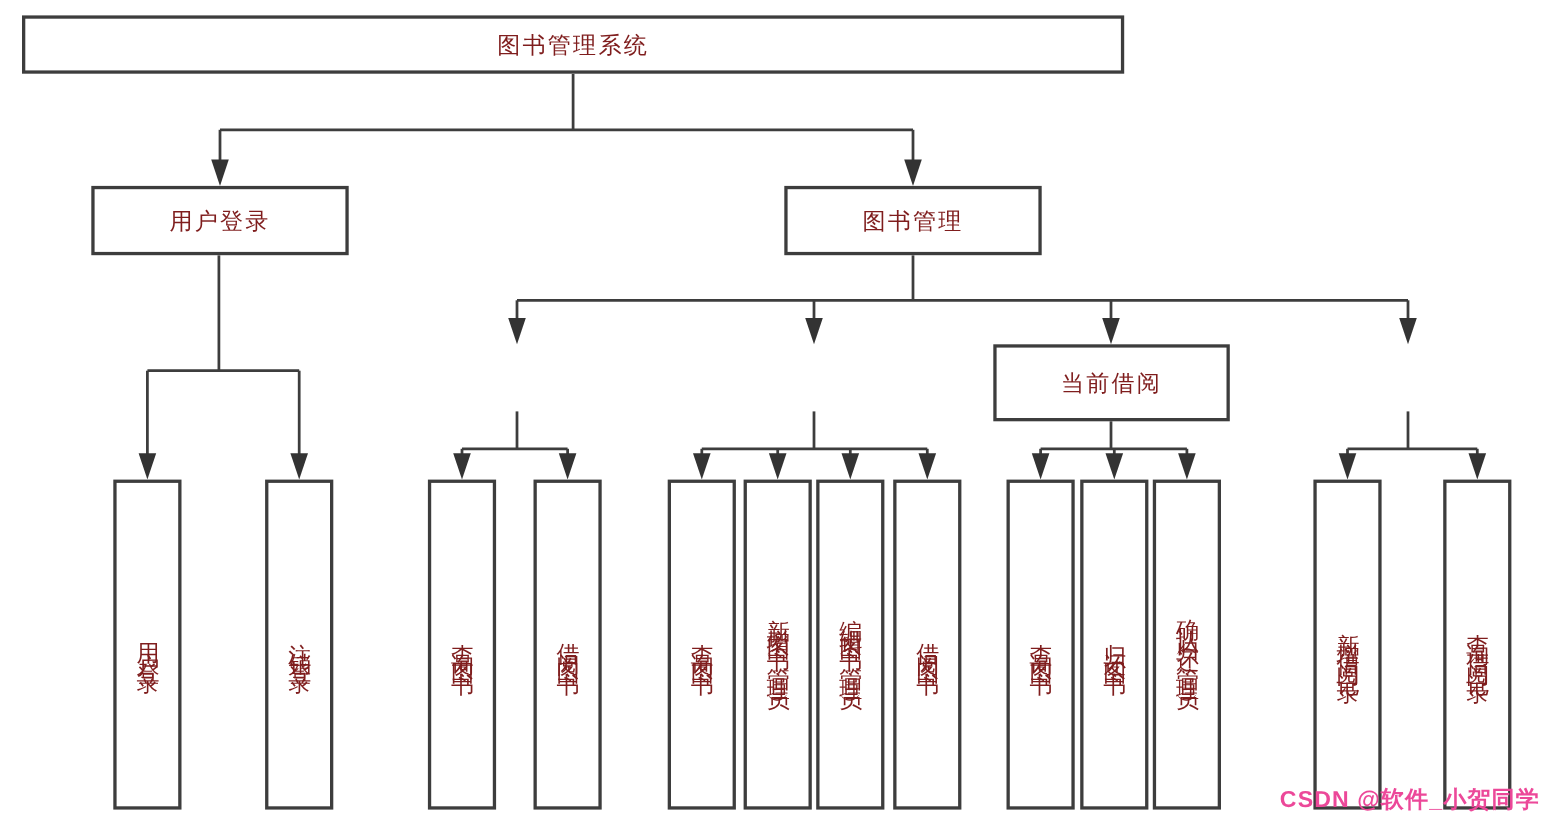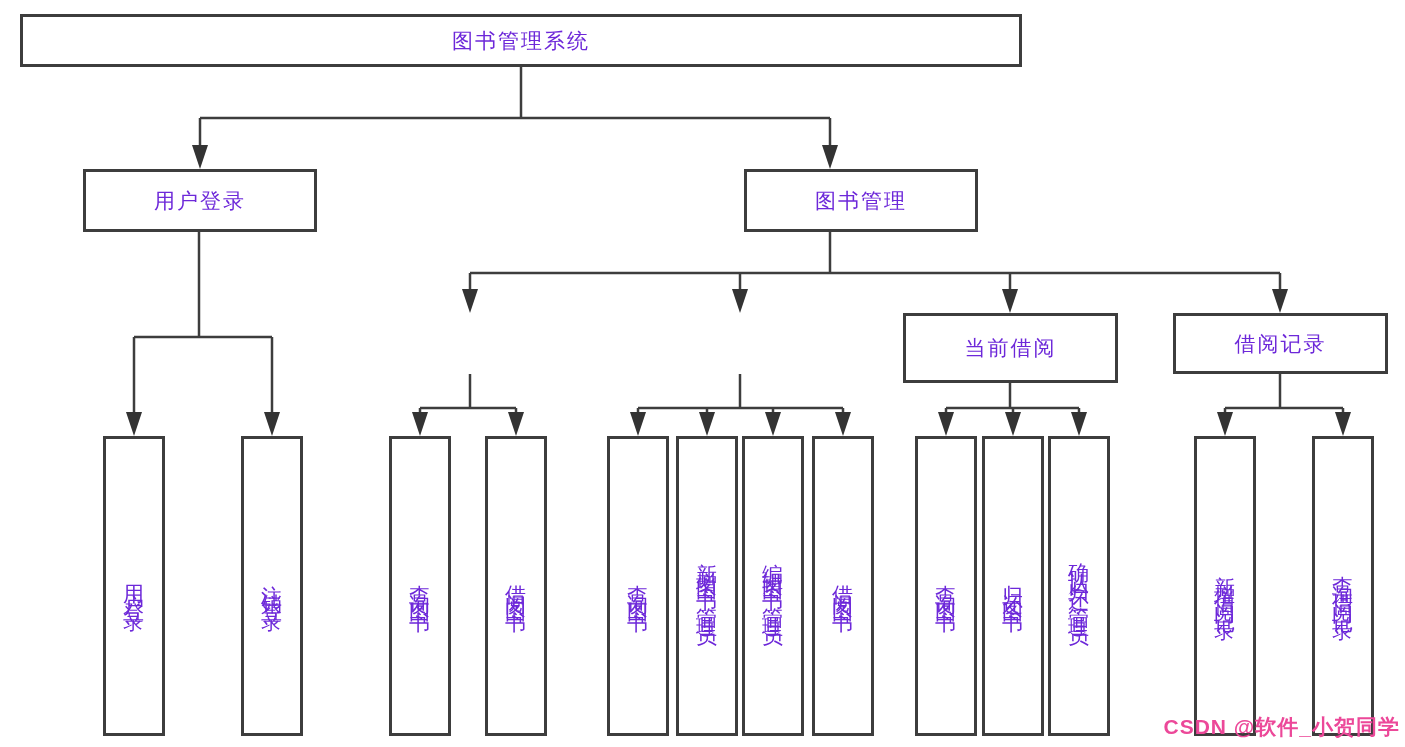--- a/index.html
+++ b/index.html
@@ -21,21 +21,21 @@
     width: 1405px; height: 747px;
   }
   .node {
     position: absolute;
     box-sizing: border-box;
     border: 3px solid #3d3d3d;
     background: #ffffff;
     display: flex;
     align-items: center;
     justify-content: center;
-    color: #6d28d9;
+    color: #7f1d1d;
     text-align: right;
   }
   .hlabel {
     font-size: 21px;
     letter-spacing: 2px;
     white-space: nowrap;
   }
   .root .hlabel { font-size: 21px; }
   .vlabel {
     writing-mode: vertical-rl;
@@ -134,30 +134,27 @@
     </g>
   </svg>
 
   <div class="node root" style="left:20px; top:14px; width:1002px; height:53px;">
     <span class="hlabel">图书管理系统</span>
   </div>
 
   <div class="node" style="left:83px; top:169px; width:234px; height:63px;">
     <span class="hlabel">用户登录</span>
   </div>
-  <div class="node" style="left:713px; top:169px; width:234px; height:63px;margin-left:31px;">
+  <div class="node" style="left:713px; top:169px; width:234px; height:63px;">
     <span class="hlabel">图书管理</span>
   </div>
 
   <div class="node" style="left:903px; top:313px; width:215px; height:70px;">
     <span class="hlabel">当前借阅</span>
   </div>
-  <div class="node" style="left:1173px; top:313px; width:215px; height:61px;">
-    <span class="hlabel">借阅记录</span>
-  </div>
 
   <div class="node leaf" style="left:103px; top:436px; width:62px; height:300px;">
     <span class="vlabel">用户登录</span>
   </div>
   <div class="node leaf" style="left:241px; top:436px; width:62px; height:300px;">
     <span class="vlabel">注销登录</span>
   </div>
 
   <div class="node leaf" style="left:389px; top:436px; width:62px; height:300px;">
     <span class="vlabel">查询图书</span>

